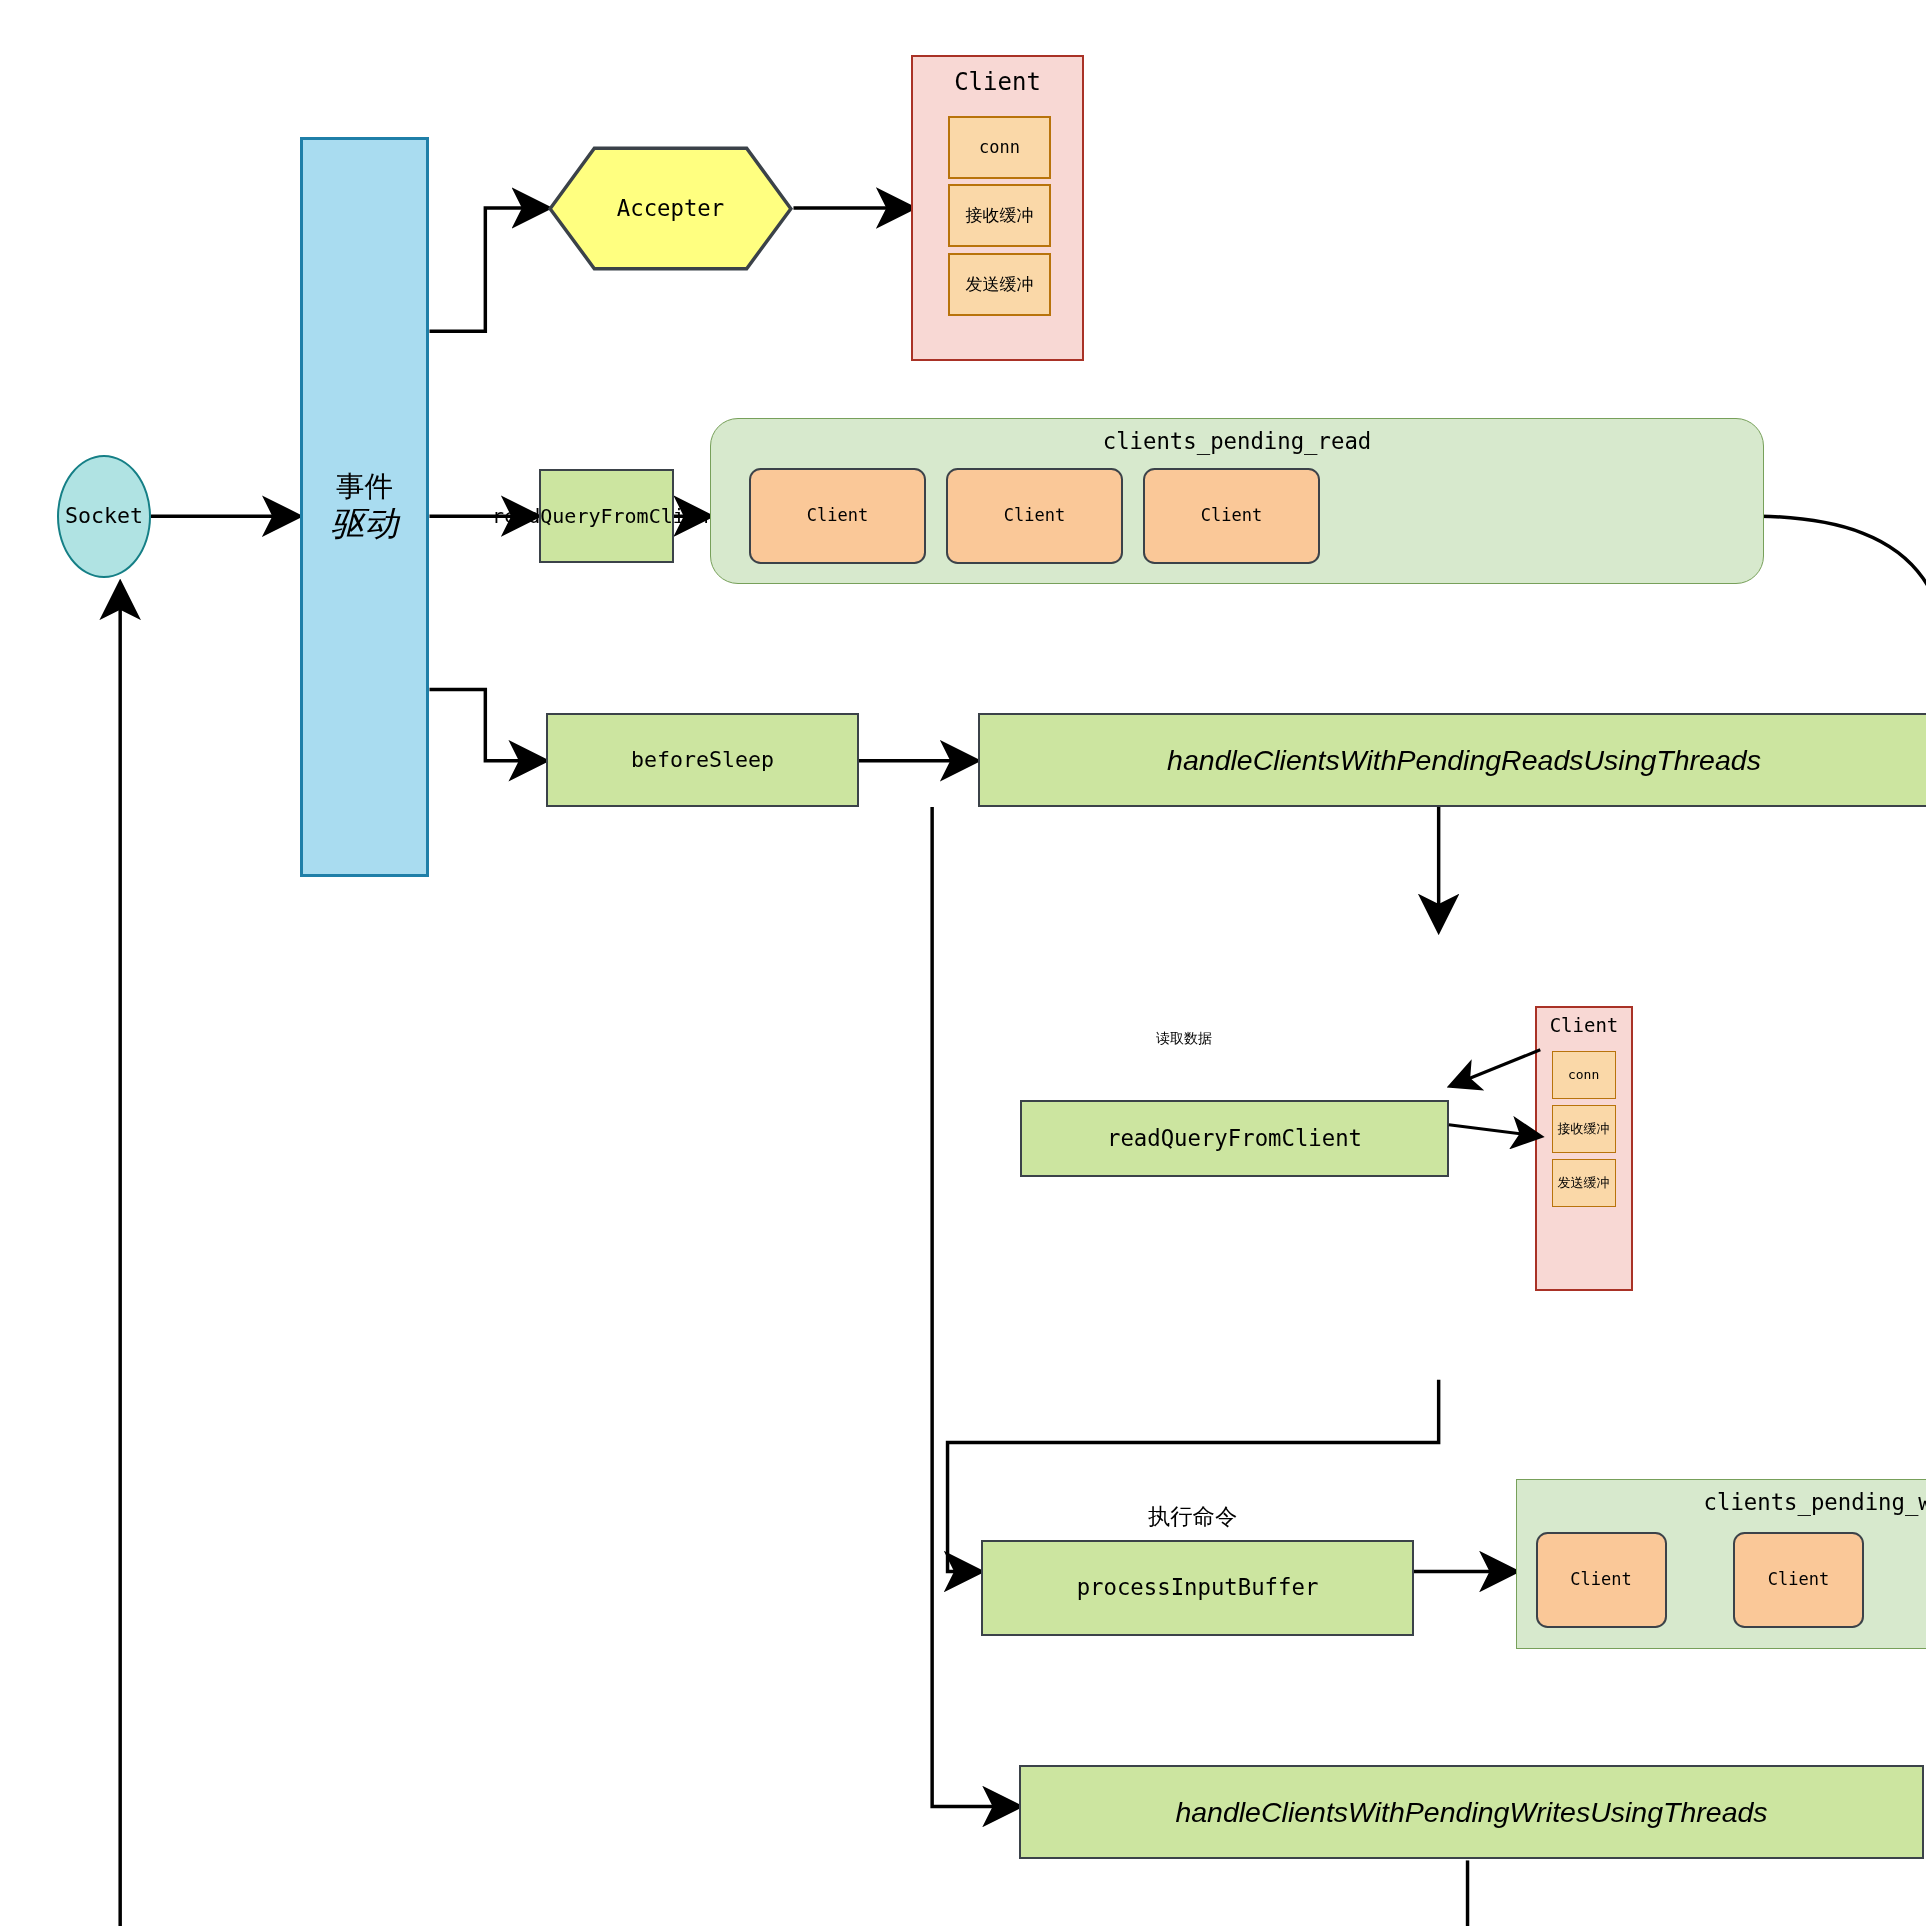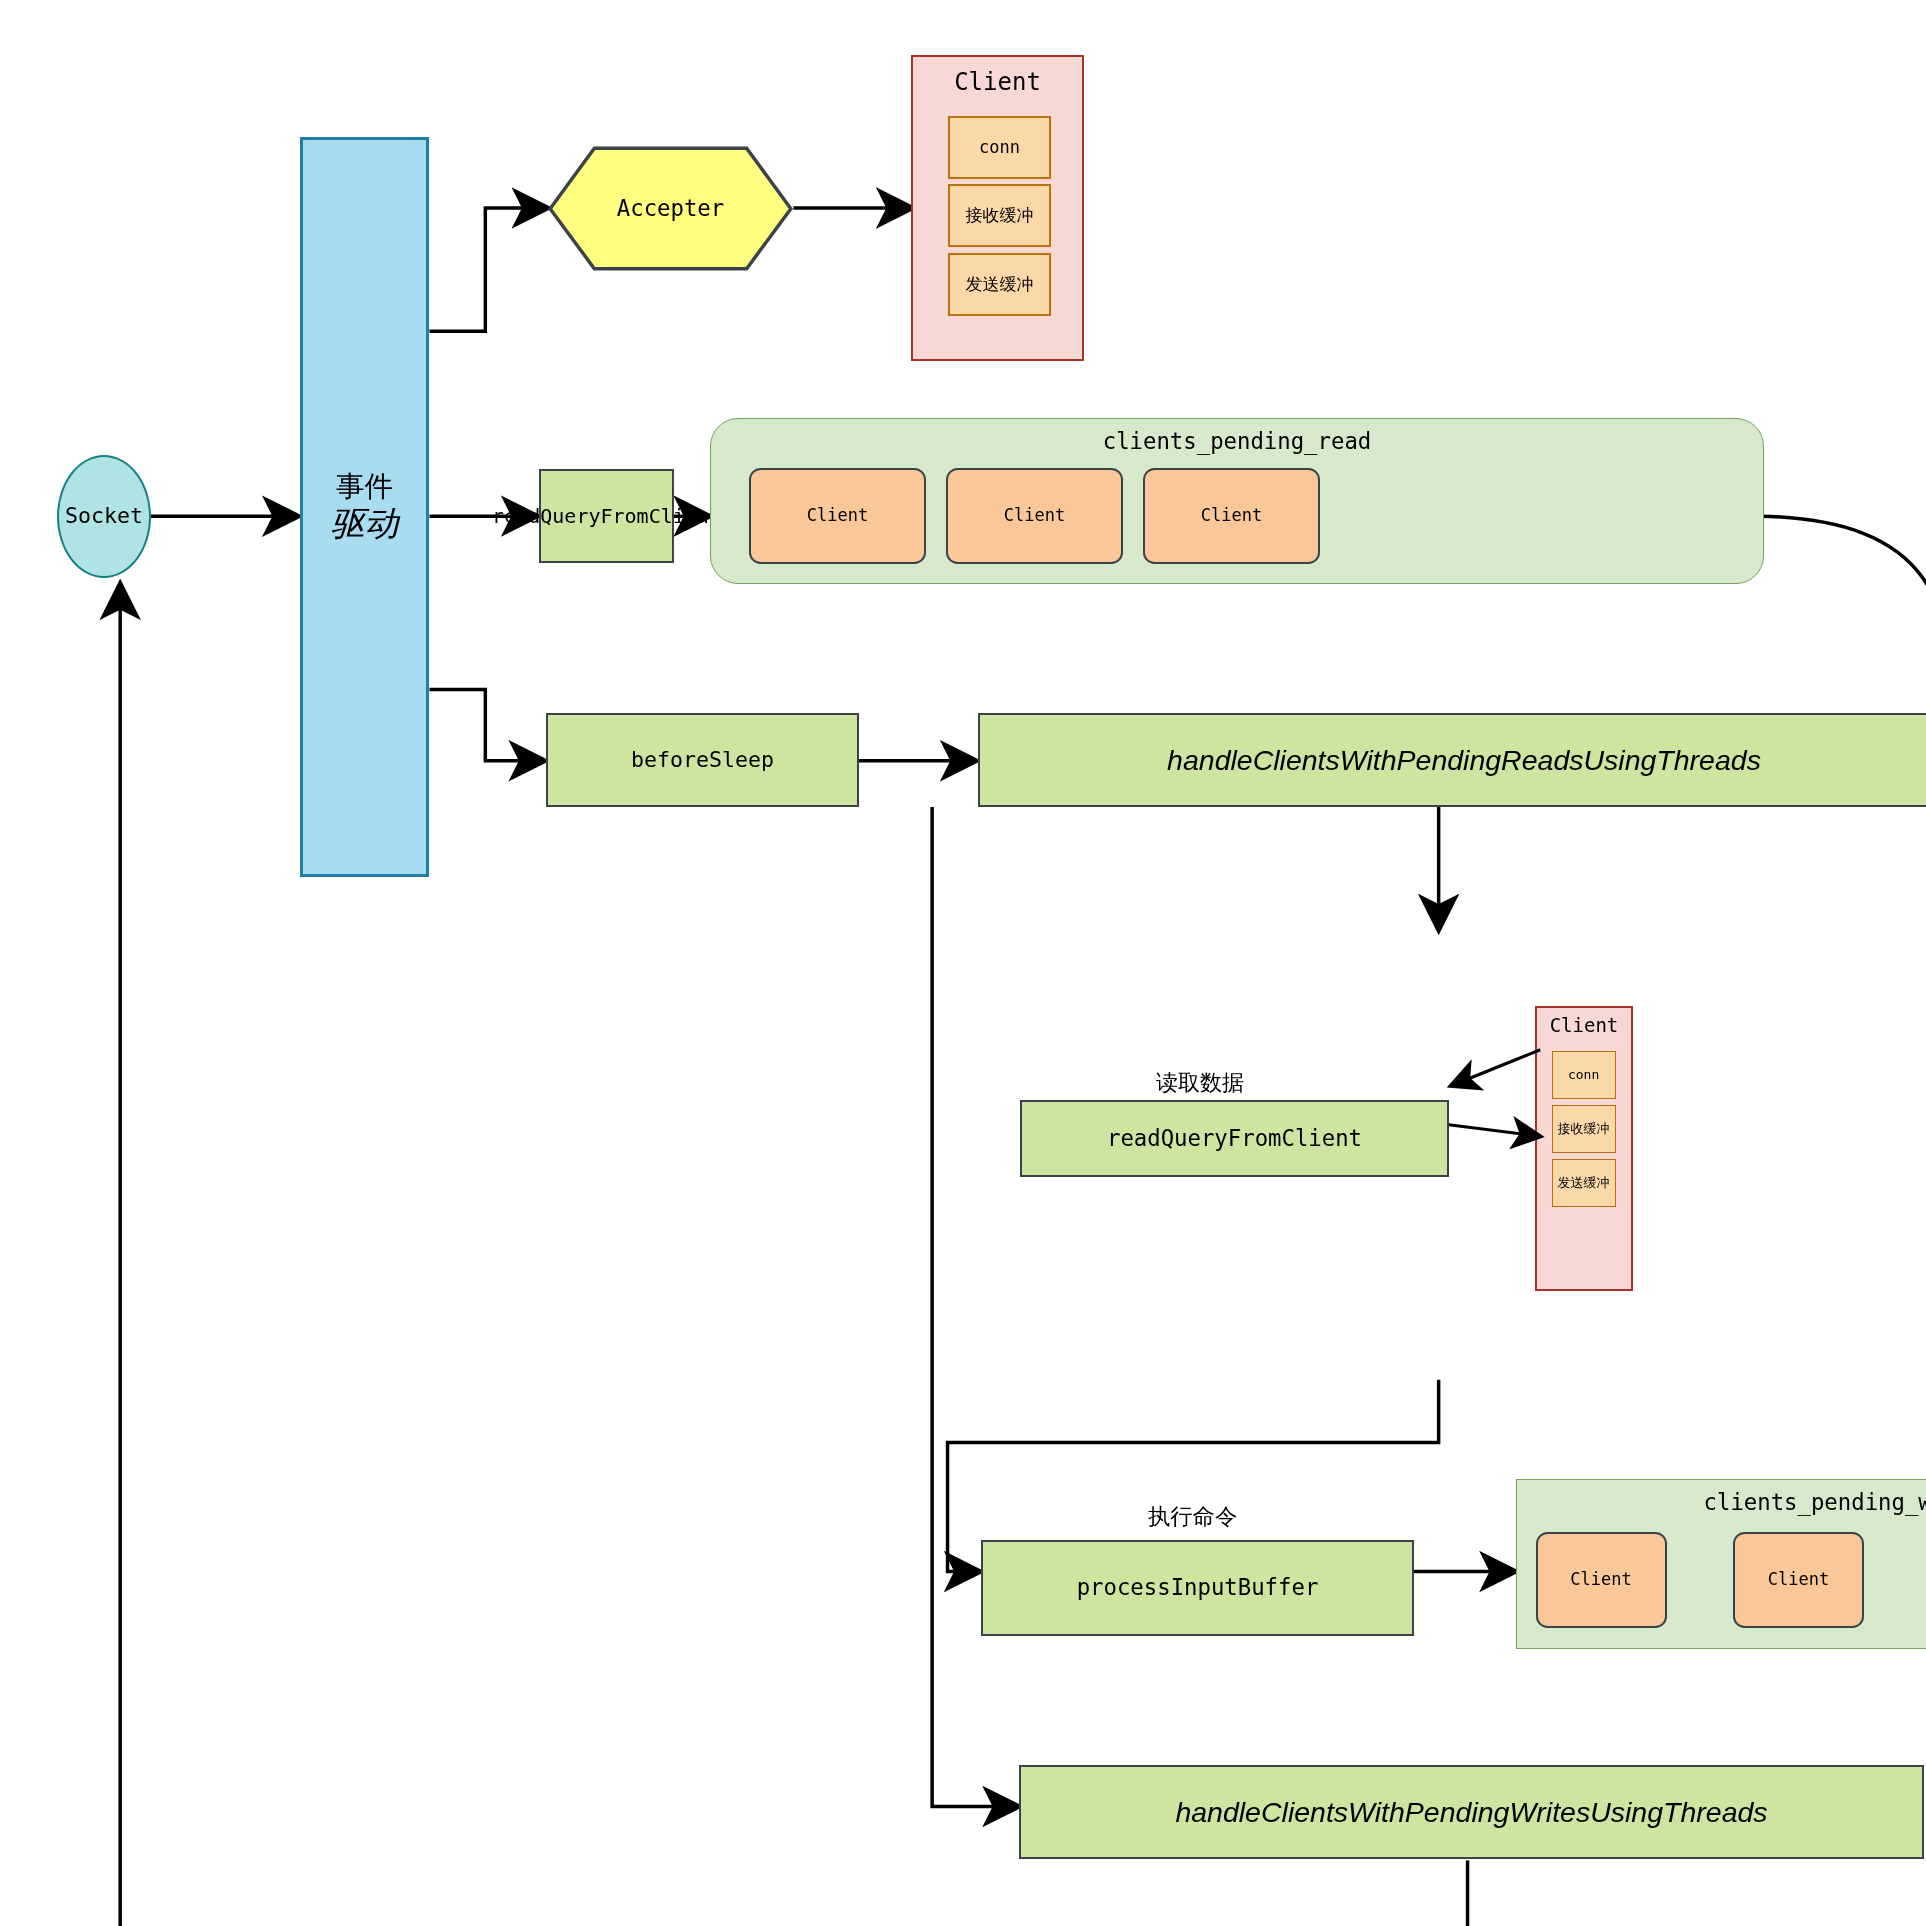--- a/index.html
+++ b/index.html
@@ -131,21 +131,21 @@
 
   <div class="node proc" style="left:546px;top:713px;width:313px;height:94px;">
     <span class="lbl" style="font-size:21.6px;">beforeSleep</span>
   </div>
 
   <div class="node proc proc-sans" style="left:978px;top:713px;width:972px;height:94px;">
     <span class="lbl" style="font-size:28.5px;">handleClientsWithPendingReadsUsingThreads</span>
   </div>
 
 
-  <div class="anno" style="left:1156px;top:1068px;font-size:22px;">读取数据</div>
+  <div class="anno" style="left:1156px;top:1030px;font-size:14px;">读取数据</div>
 
   <div class="node proc" style="left:1020px;top:1100px;width:429px;height:77px;">
     <span class="lbl" style="font-size:22.3px;">readQueryFromClient</span>
   </div>
 
   <div class="clientbox" style="position:absolute;left:1535px;top:1006px;width:94px;height:281px;border-width:2.3px;">
     <div class="clientbox-title" style="top:6.2px;font-size:19px;">Client</div>
     <div class="field" style="left:14.6px;top:43px;width:62px;height:46px;border-width:1.9px;">
       <span class="lbl" style="font-size:13px;">conn</span>
     </div>

